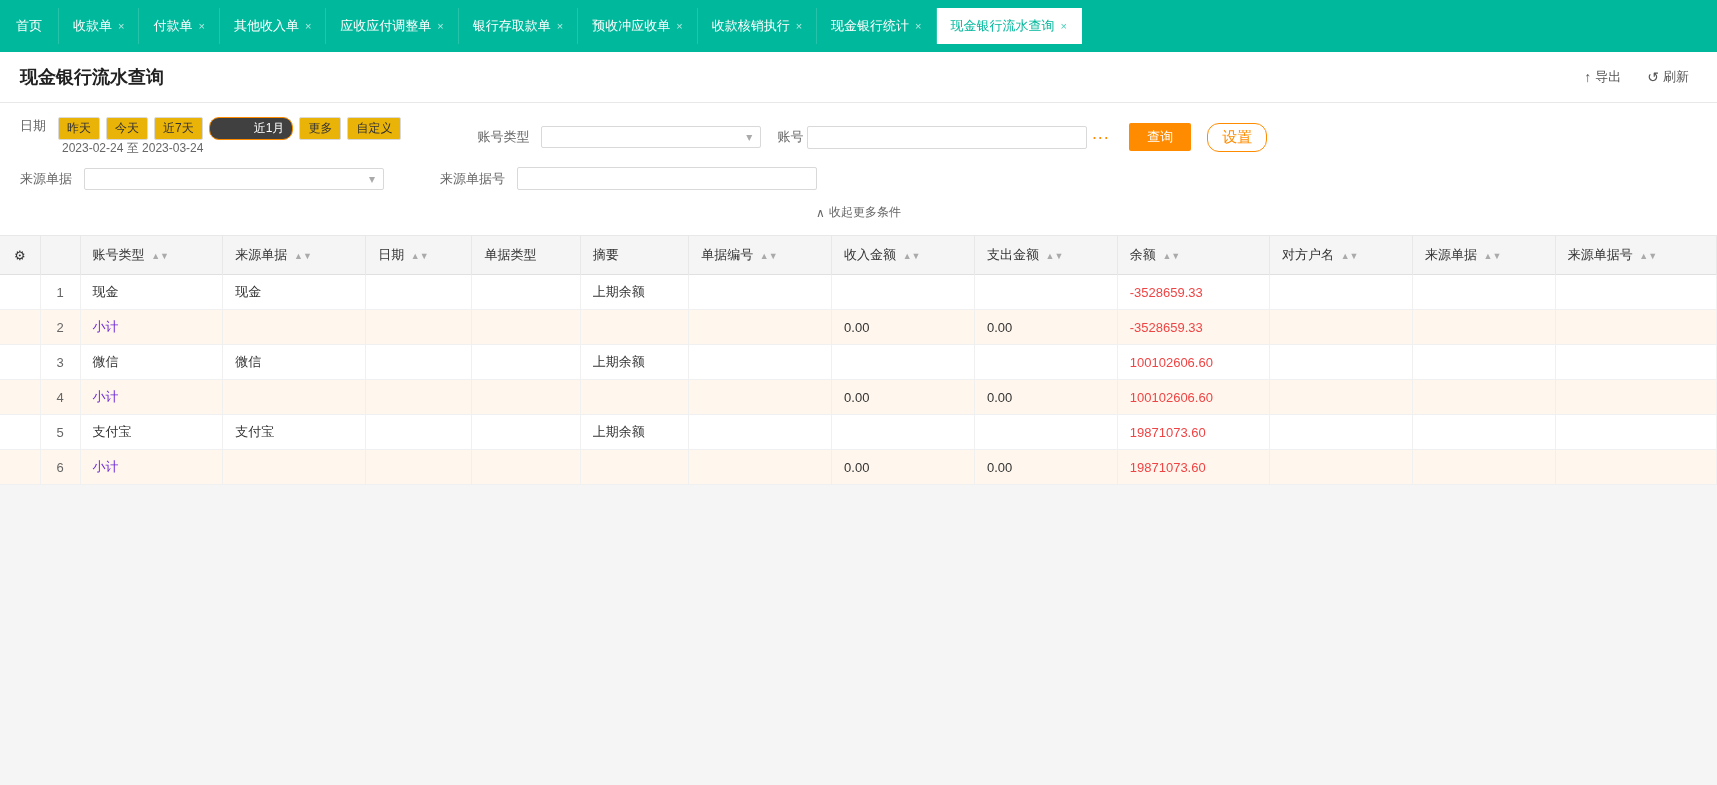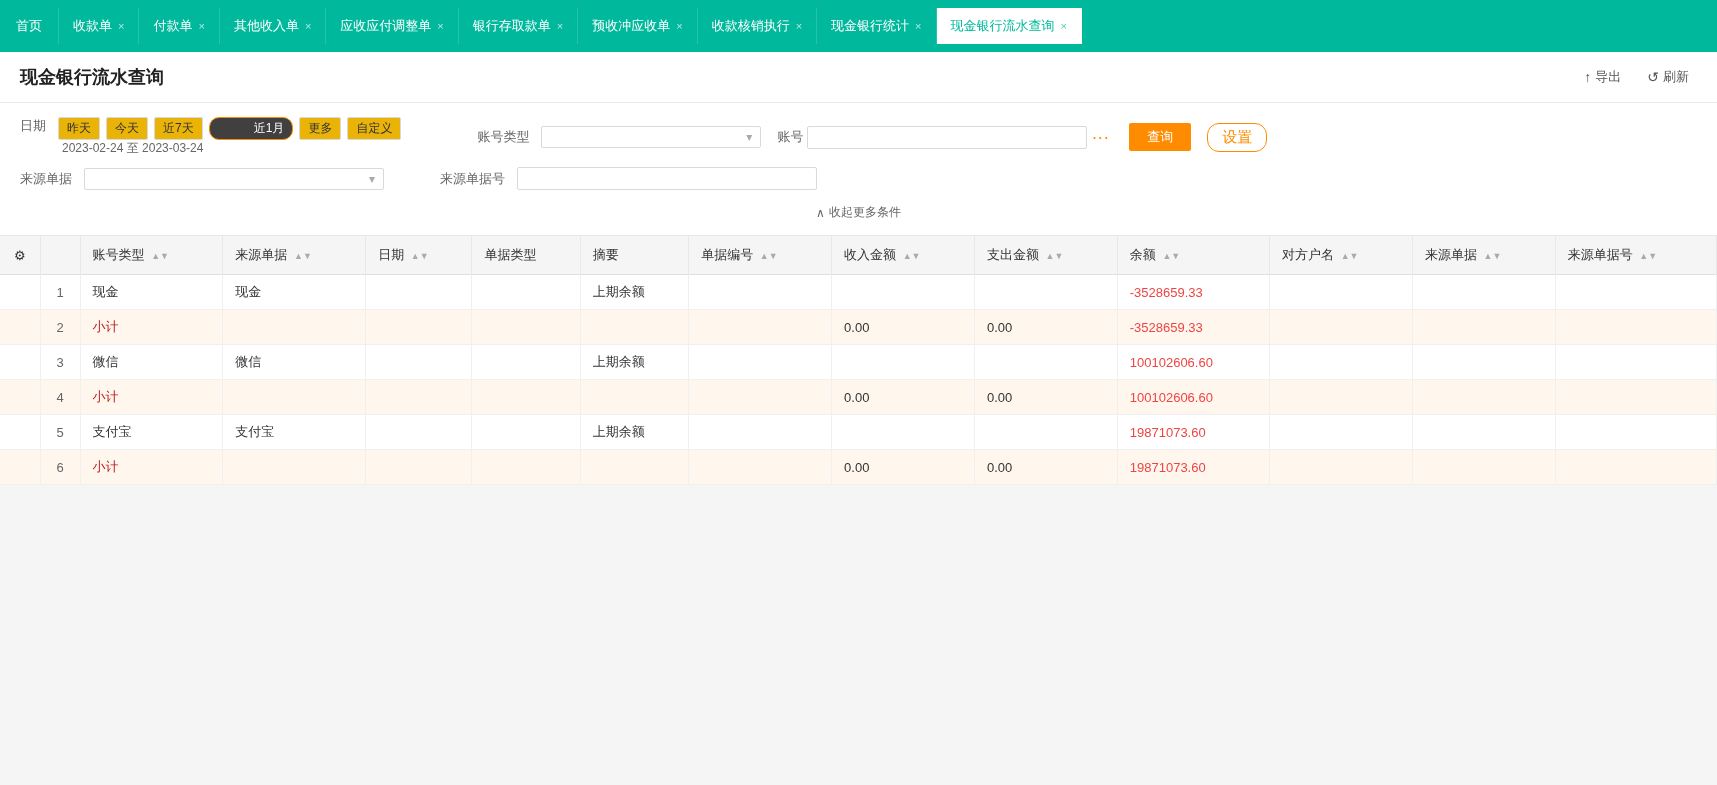--- a/index.html
+++ b/index.html
@@ -207,21 +207,21 @@
     tbody tr.subtotal {
       background: #fff7ee;
     }
     tbody td {
       padding: 8px 12px;
       color: #333;
       white-space: nowrap;
       border-right: 1px solid #f0f0f0;
     }
     .row-num { color: #666; text-align: center; width: 40px; }
-    .subtotal-label { color: #b91c1c; }
+    .subtotal-label { color: #6d28d9; }
     .balance-neg { color: #ef4444; }
     .gear-th {
       width: 40px;
       text-align: center;
     }
   </style>
 </head>
 <body>
 
 <nav class="top-nav">

